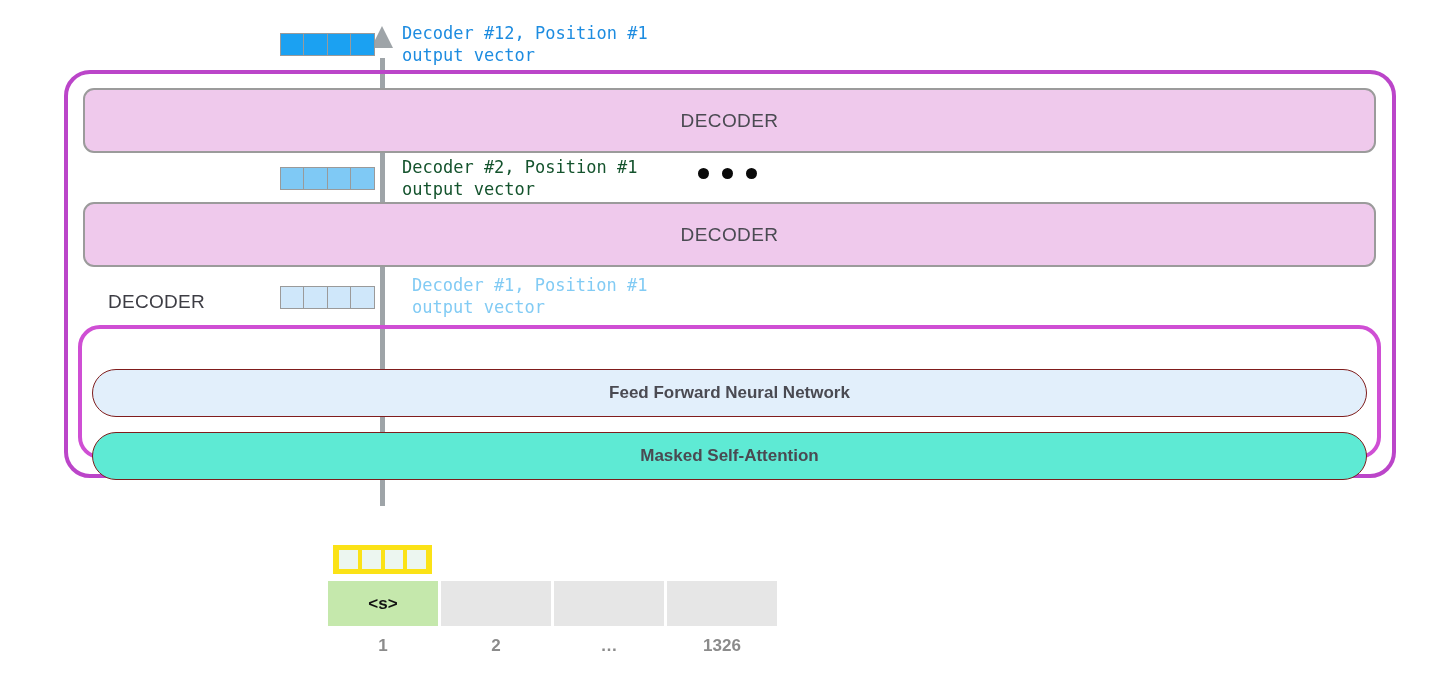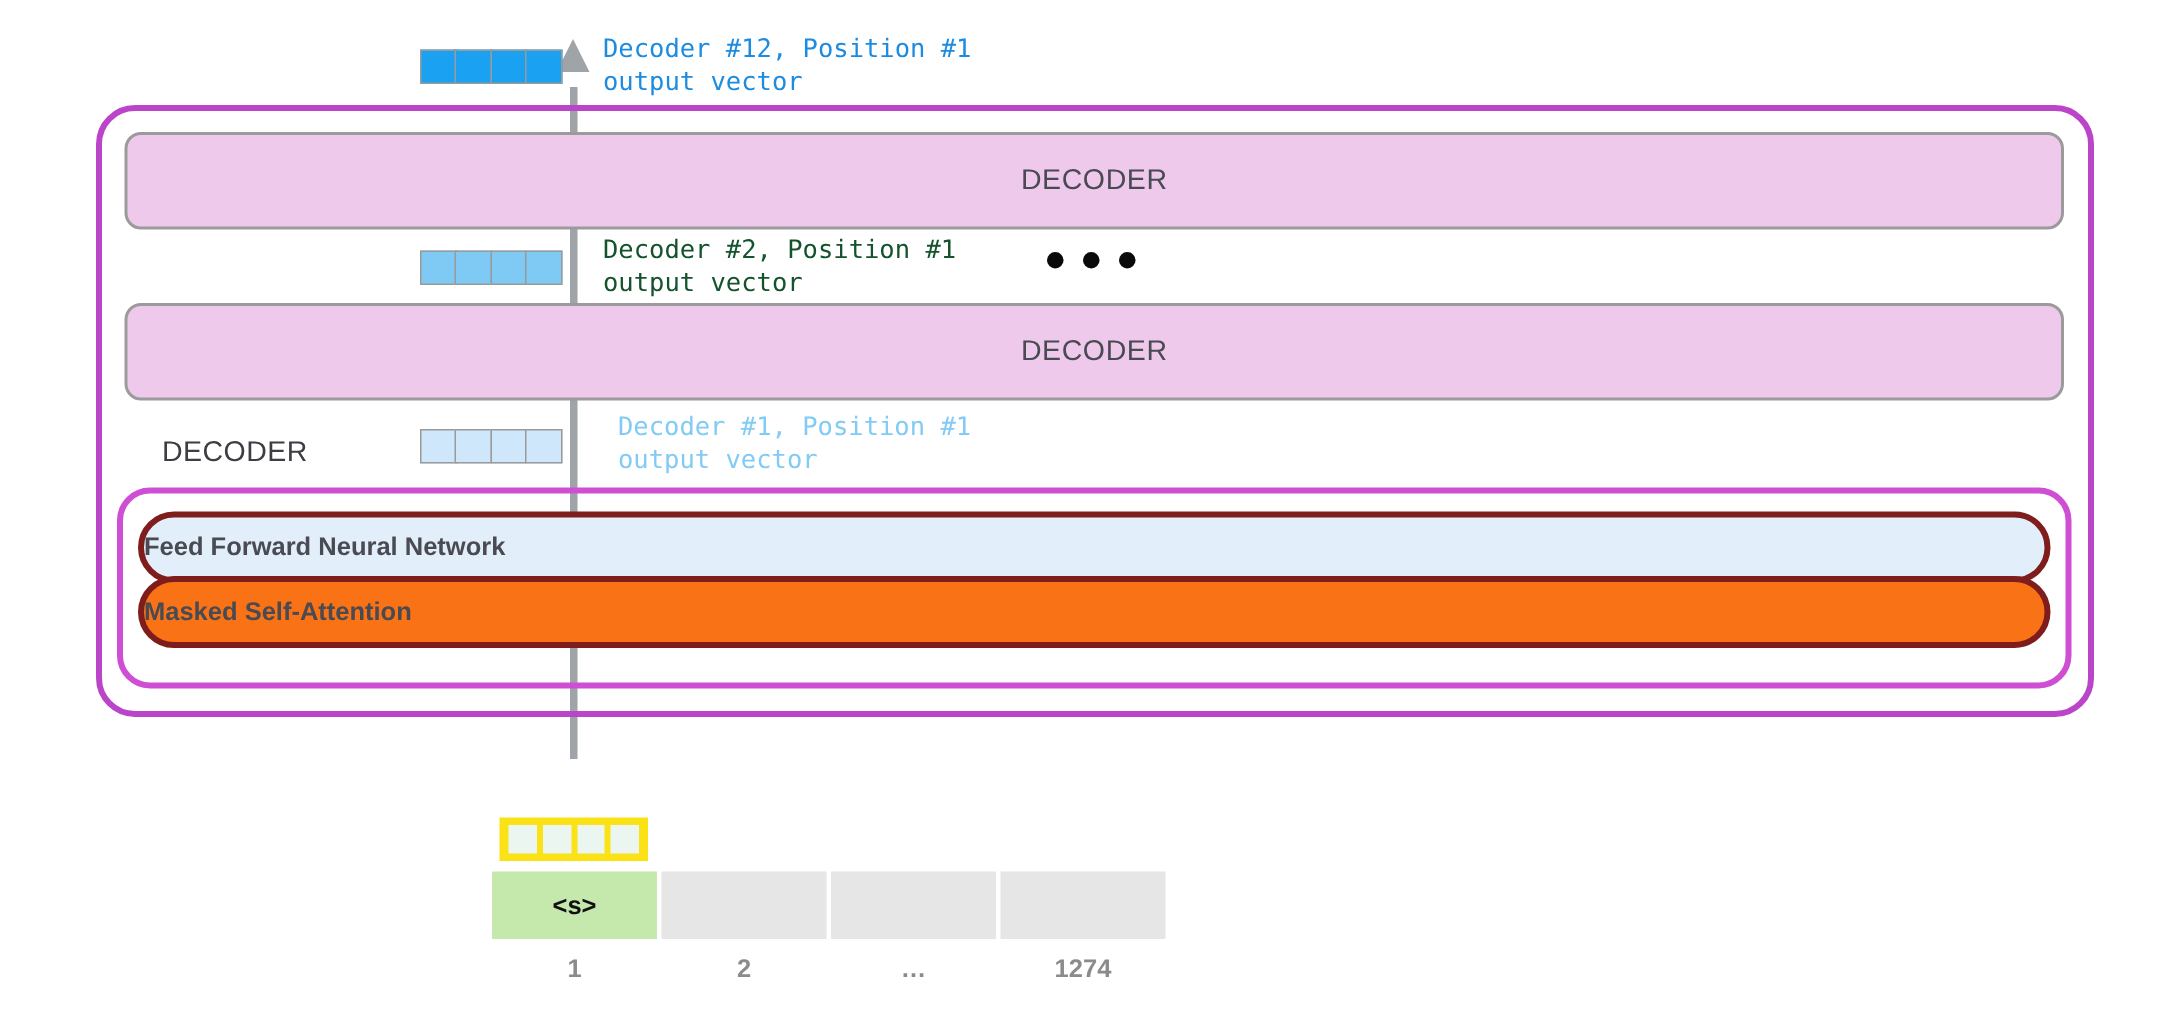--- a/index.html
+++ b/index.html
@@ -84,33 +84,35 @@
     box-sizing: border-box;
     background: transparent;
   }
 
   
   .sublayer {
     position: absolute;
     left: 92px;
     width: 1275px;
     height: 48px;
-    border: 4px solid #7f1d1d;
+    border: 1px solid #7f1d1d;
     border-radius: 24px;
     box-sizing: border-box;
     display: flex;
     align-items: center;
+    justify-content: center;
+    margin-top: 28px;
   }
   .sublayer.ffnn {
     top: 341px;
     background: #e2effb;
   }
   .sublayer.attn {
-    top: 384px;
-    background: #f97316;
+    top: 404px;
+    background: #5eead4;
   }
   .sublayer-label {
     font-size: 17px;
     font-weight: bold;
     color: #4a4a52;
   }
 
   
   .decoder-caption {
     position: absolute;
@@ -299,15 +301,15 @@
   <div class="token-cell t3">
     <span></span>
   </div>
   <div class="token-cell t4">
     <span></span>
   </div>
 
   <div class="pos-label p1">1</div>
   <div class="pos-label p2">2</div>
   <div class="pos-label p3">…</div>
-  <div class="pos-label p4">1274</div>
+  <div class="pos-label p4">1326</div>
 
 </div>
 
 </body></html>

